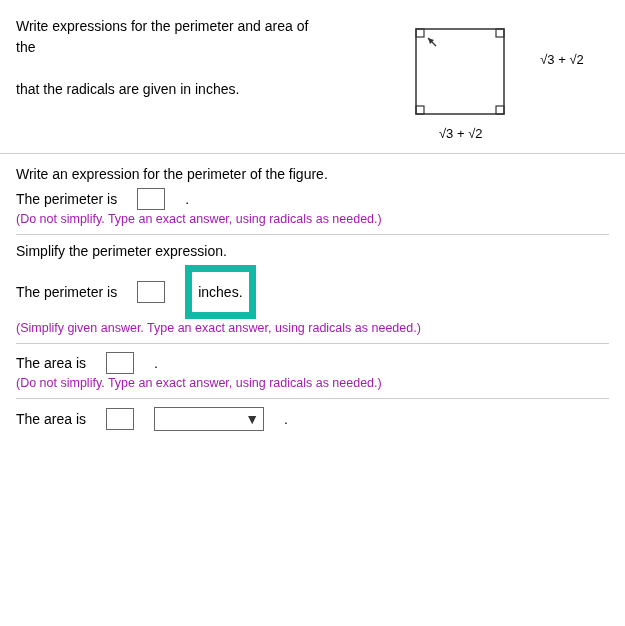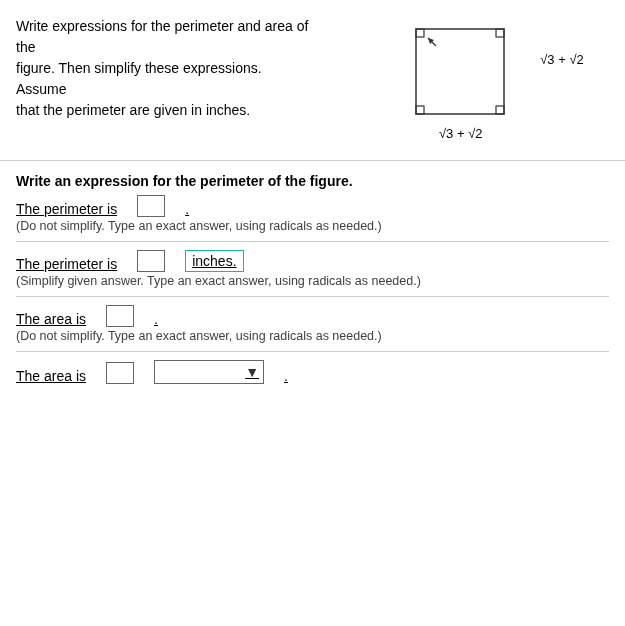--- a/index.html
+++ b/index.html
@@ -9,21 +9,21 @@
       background: #fff;
       color: #000;
       width: 625px;
       min-height: 626px;
       overflow: hidden;
     }
     .top-section {
       display: flex;
       flex-direction: row;
       align-items: flex-start;
-      padding: 16px 16px 19px 16px;
+      padding: 16px 16px 12px 16px;
       border-bottom: 1px solid #ccc;
     }
     .problem-text {
       flex: 1;
       font-size: 14px;
       line-height: 1.5;
       max-width: 320px;
     }
     .figure-area {
       display: flex;
@@ -56,53 +56,51 @@
     }
     .bottom-section {
       padding: 12px 16px 8px 16px;
     }
     .section-block {
       margin-bottom: 8px;
     }
     .instruction-text {
       font-size: 14px;
       margin-bottom: 6px;
-      font-weight: bold;
     }
     .answer-row {
       display: flex;
-      align-items: flex-end;
+      align-items: center;
       flex-wrap: wrap;
       gap: 20px;
       margin-bottom: 2px;
-      text-decoration: underline;
     }
     .answer-row span {
       font-size: 14px;
     }
     .inline-input {
       border: 1px solid #666;
       width: 28px;
       height: 22px;
       display: inline-block;
       vertical-align: middle;
     }
     .note-text {
       font-size: 12.5px;
-      color: #404040;
+      color: #a21caf;
       margin-bottom: 6px;
     }
     .divider {
       border: none;
       border-top: 1px solid #ccc;
       margin: 8px 0;
     }
     .inches-box {
-      border: 1px solid #14b8a6;
-      padding: 2px 6px;
+      border: 7px solid #14b8a6;
+      padding: 12px 6px;
       font-size: 13px;
       display: inline-block;
     }
     .dropdown-box {
       border: 1px solid #666;
       width: 110px;
       height: 24px;
       display: inline-flex;
       align-items: center;
       justify-content: flex-end;
@@ -113,22 +111,22 @@
       font-size: 10px;
       color: #333;
     }
   </style>
 </head>
 <body>
 
 <div class="top-section">
   <div class="problem-text">
     <span>Write expressions for the perimeter and area of the</span><br>
-    <span>figure. Then simplify these expressions. Assume</span><br>
-    <span>that the perimeter are given in inches.</span>
+    <br>
+    <span>that the radicals are given in inches.</span>
   </div>
   <div class="figure-area">
     <div style="position:relative; display:inline-block;">
       <div class="square-figure">
         <svg viewBox="0 0 110 100" xmlns="http://www.w3.org/2000/svg">
 
           <rect x="10" y="5" width="88" height="85" fill="none" stroke="#333" stroke-width="1.5"></rect>
 
           <rect x="10" y="5" width="8" height="8" fill="none" stroke="#333" stroke-width="1.2"></rect>
 
@@ -160,20 +158,21 @@
       <span>The perimeter is</span>
       <input type="text" class="inline-input" value="" style="">
       <span>.</span>
     </div>
     <div class="note-text">(Do not simplify. Type an exact answer, using radicals as needed.)</div>
   </div>
 
   <hr class="divider">
 
   <div class="section-block">
+    <div class="instruction-text">Simplify the perimeter expression.</div>
     <div class="answer-row">
       <span>The perimeter is</span>
       <input type="text" class="inline-input" value="" style="">
       <span class="inches-box">inches.</span>
     </div>
     <div class="note-text">(Simplify given answer. Type an exact answer, using radicals as needed.)</div>
   </div>
 
   <hr class="divider">
 

